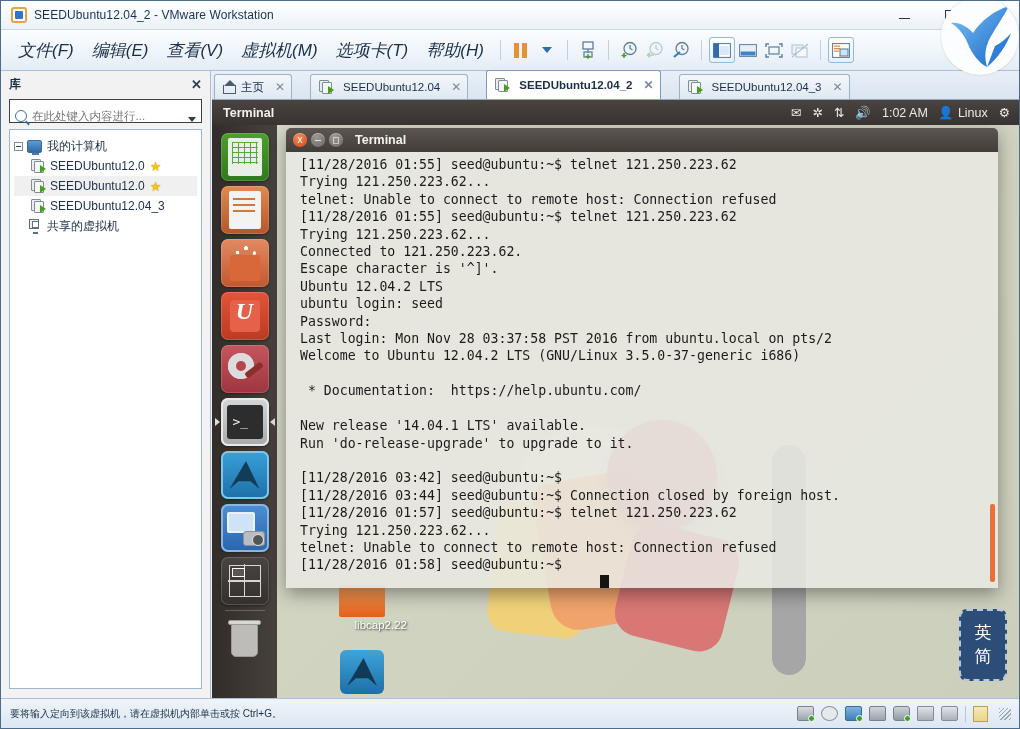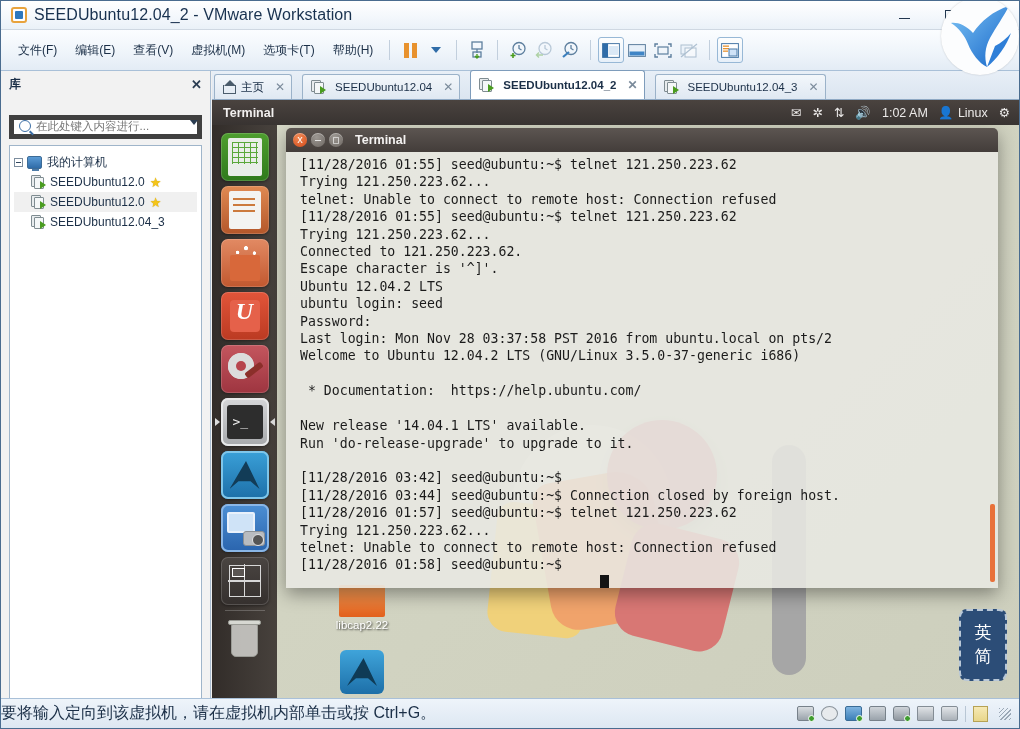--- a/index.html
+++ b/index.html
@@ -24,21 +24,21 @@
   }
   .app-icon {
     width: 16px; height: 16px; margin-left: 10px; margin-right: 7px;
     border: 2px solid #e8a33d; border-radius: 3px; background: #fff;
     position: relative; flex: none;
   }
   .app-icon::after {
     content: ""; position: absolute; left: 2px; top: 2px; width: 8px; height: 8px;
     background: #2e78bd; border-radius: 1px;
   }
-  .title-text { font-size: 16px; color: #18314f; letter-spacing: .1px; }
+  .title-text { font-size: 12px; color: #18314f; letter-spacing: .1px; }
   .win-btns { margin-left: auto; display: flex; height: 29px; }
   .win-btn {
     width: 46px; height: 29px; display: flex; align-items: center; justify-content: center;
     font-size: 13px; color: #213a56;
   }
   .win-btn .min { display:block; width: 11px; height: 1px; background: #22374f; margin-top: 6px;}
   .win-btn .max { display:block; width: 11px; height: 11px; border: 1.4px solid #22374f; }
   .win-btn .cls { display:block; width: 12px; height: 12px; position: relative; }
   .win-btn .cls::before, .win-btn .cls::after {
     content:""; position:absolute; left:0; top:5px; width:12px; height:1.4px; background:#22374f;
@@ -55,42 +55,42 @@
   }
 
   
   .menubar {
     position: absolute; left: 0; top: 29px; width: 1018px; height: 41px;
     background: linear-gradient(to bottom, #fbfdff 0%, #eef4fa 60%, #e3ecf5 100%);
     border-bottom: 1px solid #a9c0d8;
     display: flex; align-items: center; padding-left: 8px;
   }
   .menu-item {
-    font-size: 12px; color: #1b2f47; padding: 4px 9px; white-space: nowrap;
+    font-size: 17px; color: #1b2f47; padding: 4px 9px; white-space: nowrap; font-style: italic;
   }
   .tb-sep { width:1px; height:20px; background:#c2cfdd; margin:0 7px; }
   .tb-btn { width: 26px; height: 26px; display:flex; align-items:center; justify-content:center; position:relative;}
   .tb-btn.framed { border:1px solid #97b8d6; border-radius:3px; background:linear-gradient(#fdfefe,#e7f0f9);}
   .pause-ico { display:flex; gap:3px; }
   .pause-ico i { display:block; width:5px; height:15px; background:#e8922e; }
   .caret { width:0;height:0;border-left:5px solid transparent;border-right:5px solid transparent;border-top:6px solid #2f6ca8;}
 
   
   .library {
     position: absolute; left: 0; top: 70px; width: 210px; height: 628px;
     background: #f2f2f2; border-right: 1px solid #a9bcd0;
   }
   .lib-head {
     height: 26px; display:flex; align-items:center; padding: 0 8px;
     font-size: 12px; color:#1b2f47; font-weight: bold;
   }
   .lib-close { margin-left:auto; font-size:13px; color:#2b3d52; line-height:1; }
   .lib-search {
-    margin: 18px 8px 6px 8px; height: 24px; background: #fff;
-    border: 5px solid #404040; display:flex; align-items:flex-start; padding: 0 5px;
+    margin: 2px 8px 6px 8px; height: 24px; background: #fff;
+    border: 1px solid #404040; display:flex; align-items:flex-end; padding: 0 5px;
   }
   .srch-glyph { width:12px;height:12px;border:1.6px solid #3b6ea5;border-radius:50%;position:relative;flex:none;}
   .srch-glyph::after{content:"";position:absolute;right:-4px;bottom:-3px;width:5px;height:1.8px;background:#3b6ea5;transform:rotate(45deg);}
   .lib-search input {
     border:0; outline:0; flex:1; font-size:11.5px; color:#555; margin-left:5px; background:transparent;
     font-family: "Liberation Sans", sans-serif;
   }
   .lib-caret { width:0;height:0;border-left:4px solid transparent;border-right:4px solid transparent;border-top:5px solid #2b3d52;}
   .lib-tree {
     margin: 0 8px; height: 560px; background:#fff; border:1px solid #9fb5ca;
@@ -120,21 +120,21 @@
 
   
   .tabstrip {
     position:absolute; left:211px; top:70px; width:807px; height:29px;
     background: linear-gradient(to bottom,#e8eff7,#dbe5f0);
     border-bottom:1px solid #8fa9c4; display:flex; align-items:flex-end; padding-left:2px;
   }
   .vtab {
     height:25px; display:flex; align-items:center; gap:5px; padding: 0 6px 0 8px;
     font-size:11.5px; color:#1b2f47; background:linear-gradient(#f3f7fb,#dfe8f2);
-    border:1px solid #9bb2c9; border-bottom:none; border-radius:3px 3px 0 0; margin-right:10px;
+    border:1px solid #9bb2c9; border-bottom:none; border-radius:3px 3px 0 0; margin-right:18px;
   }
   .vtab.active { background:#ffffff; height:29px; font-weight:bold; border-color:#7e9cbb; }
   .vtab .x { font-size:12px; color:#7a8a9a; margin-left:6px; }
   .home-ico{width:13px;height:12px;position:relative;flex:none;}
   .home-ico::before{content:"";position:absolute;left:0;top:4px;width:11px;height:8px;border:1.3px solid #4a5c6c;border-top:none;}
   .home-ico::after{content:"";position:absolute;left:1px;top:-1px;border-left:6.5px solid transparent;border-right:6.5px solid transparent;border-bottom:6px solid #4a5c6c;}
 
   
   .guest {
     position:absolute; left:211px; top:99px; width:807px; height:599px;
@@ -241,21 +241,21 @@
   .term-body pre {
     font-family: "DejaVu Sans Mono", monospace;
     font-size: 13.2px; line-height: 17.4px; color:#1b1b1b;
     white-space: pre; padding-left: 2px;
   }
   .cursor { display:inline-block; width:9px; height:14px; background:#141414; vertical-align:-2px; }
   .term-scroll {
     position:absolute; right:3px; bottom:6px; width:5px; height:78px; background:#e8713a; border-radius:2px;
   }
 
-  .dicon { position:absolute; text-align:center; width:90px; }
+  .dicon { position:absolute; text-align:right; width:90px; }
   .dicon .lbl { font-size:11.5px; color:#ffffff; text-shadow: 1px 1px 2px rgba(0,0,0,.75); margin-top:2px;
                 font-family:"Liberation Sans", sans-serif; }
   .folder-orange { width:46px; height:32px; margin:0 auto; background:linear-gradient(#f6a05a,#e2601c); border-radius:2px; }
   .shark-file { width:44px;height:44px;margin:0 auto;background:linear-gradient(#3fa4da,#1d6fa8);border-radius:6px;position:relative;}
   .shark-file .fin{position:absolute;left:7px;top:8px;width:30px;height:28px;background:#0f3b56;
        clip-path: polygon(0% 100%, 55% 0%, 100% 100%, 70% 72%, 30% 72%);}
 
   
   .ime {
     position:absolute; right:12px; bottom:18px; width:48px; height:72px;
@@ -263,21 +263,21 @@
     color:#fff; display:flex; flex-direction:column; align-items:center; justify-content:center;
     font-size:17px; line-height:24px; z-index:30;
   }
 
   
   .statusbar {
     position:absolute; left:0; bottom:0; width:1018px; height:30px;
     background: linear-gradient(to bottom,#eef4fa,#dde7f2);
     border-top:1px solid #a9c0d8; display:flex; align-items:center;
   }
-  .status-text { font-size:16px; color:#1b2f47; }
+  .status-text { font-size:10px; color:#1b2f47; margin-left:9px; }
   .status-icons { margin-left:auto; display:flex; align-items:center; gap:7px; padding-right:8px; }
   .si { width:17px; height:15px; position:relative; }
   .si .badge { position:absolute; right:-2px; bottom:-2px; width:7px;height:7px;border-radius:50%;background:#3f9d2f;border:1px solid #fff;}
   .si-hdd { background:linear-gradient(#d9dde1,#9aa3ab); border:1px solid #77818a; border-radius:2px;}
   .si-cd { border:1.5px solid #8b949c; border-radius:50%; background:#e7eaed; }
   .si-net { background:linear-gradient(#7fb4e0,#3c7fb8); border:1px solid #3a6c96; border-radius:2px;}
   .si-print { background:linear-gradient(#cfd4d9,#9aa3ab); border:1px solid #77818a; border-radius:2px 2px 1px 1px;}
   .si-snd { background:linear-gradient(#cfd4d9,#8f979f); border:1px solid #77818a; border-radius:3px;}
   .si-usb { background:linear-gradient(#e0e3e6,#a8afb6); border:1px solid #848d95; border-radius:1px;}
   .si-cam { background:linear-gradient(#e2e5e8,#aab1b8); border:1px solid #848d95; border-radius:2px;}
@@ -459,20 +459,28 @@
 
       <div class="tnode indent1">
         <span class="ico-vm">
           <i class="sheet"></i>
             <i class="sheet2"></i>
             <i class="play"></i>
         </span>
         <span class="lbl">SEEDUbuntu12.04_3</span>
       </div>
 
+      <div class="tnode indent2">
+        <span class="ico-shared">
+          <i class="s1"></i>
+            <i class="s2"></i>
+            <i class="st"></i>
+        </span>
+        <span class="lbl">共享的虚拟机</span>
+      </div>
 
     </div>
   </div>
 
   <div class="tabstrip">
     <div class="vtab">
       <span class="home-ico"></span>
       <span>主页</span>
       <span class="x">✕</span>
     </div>

